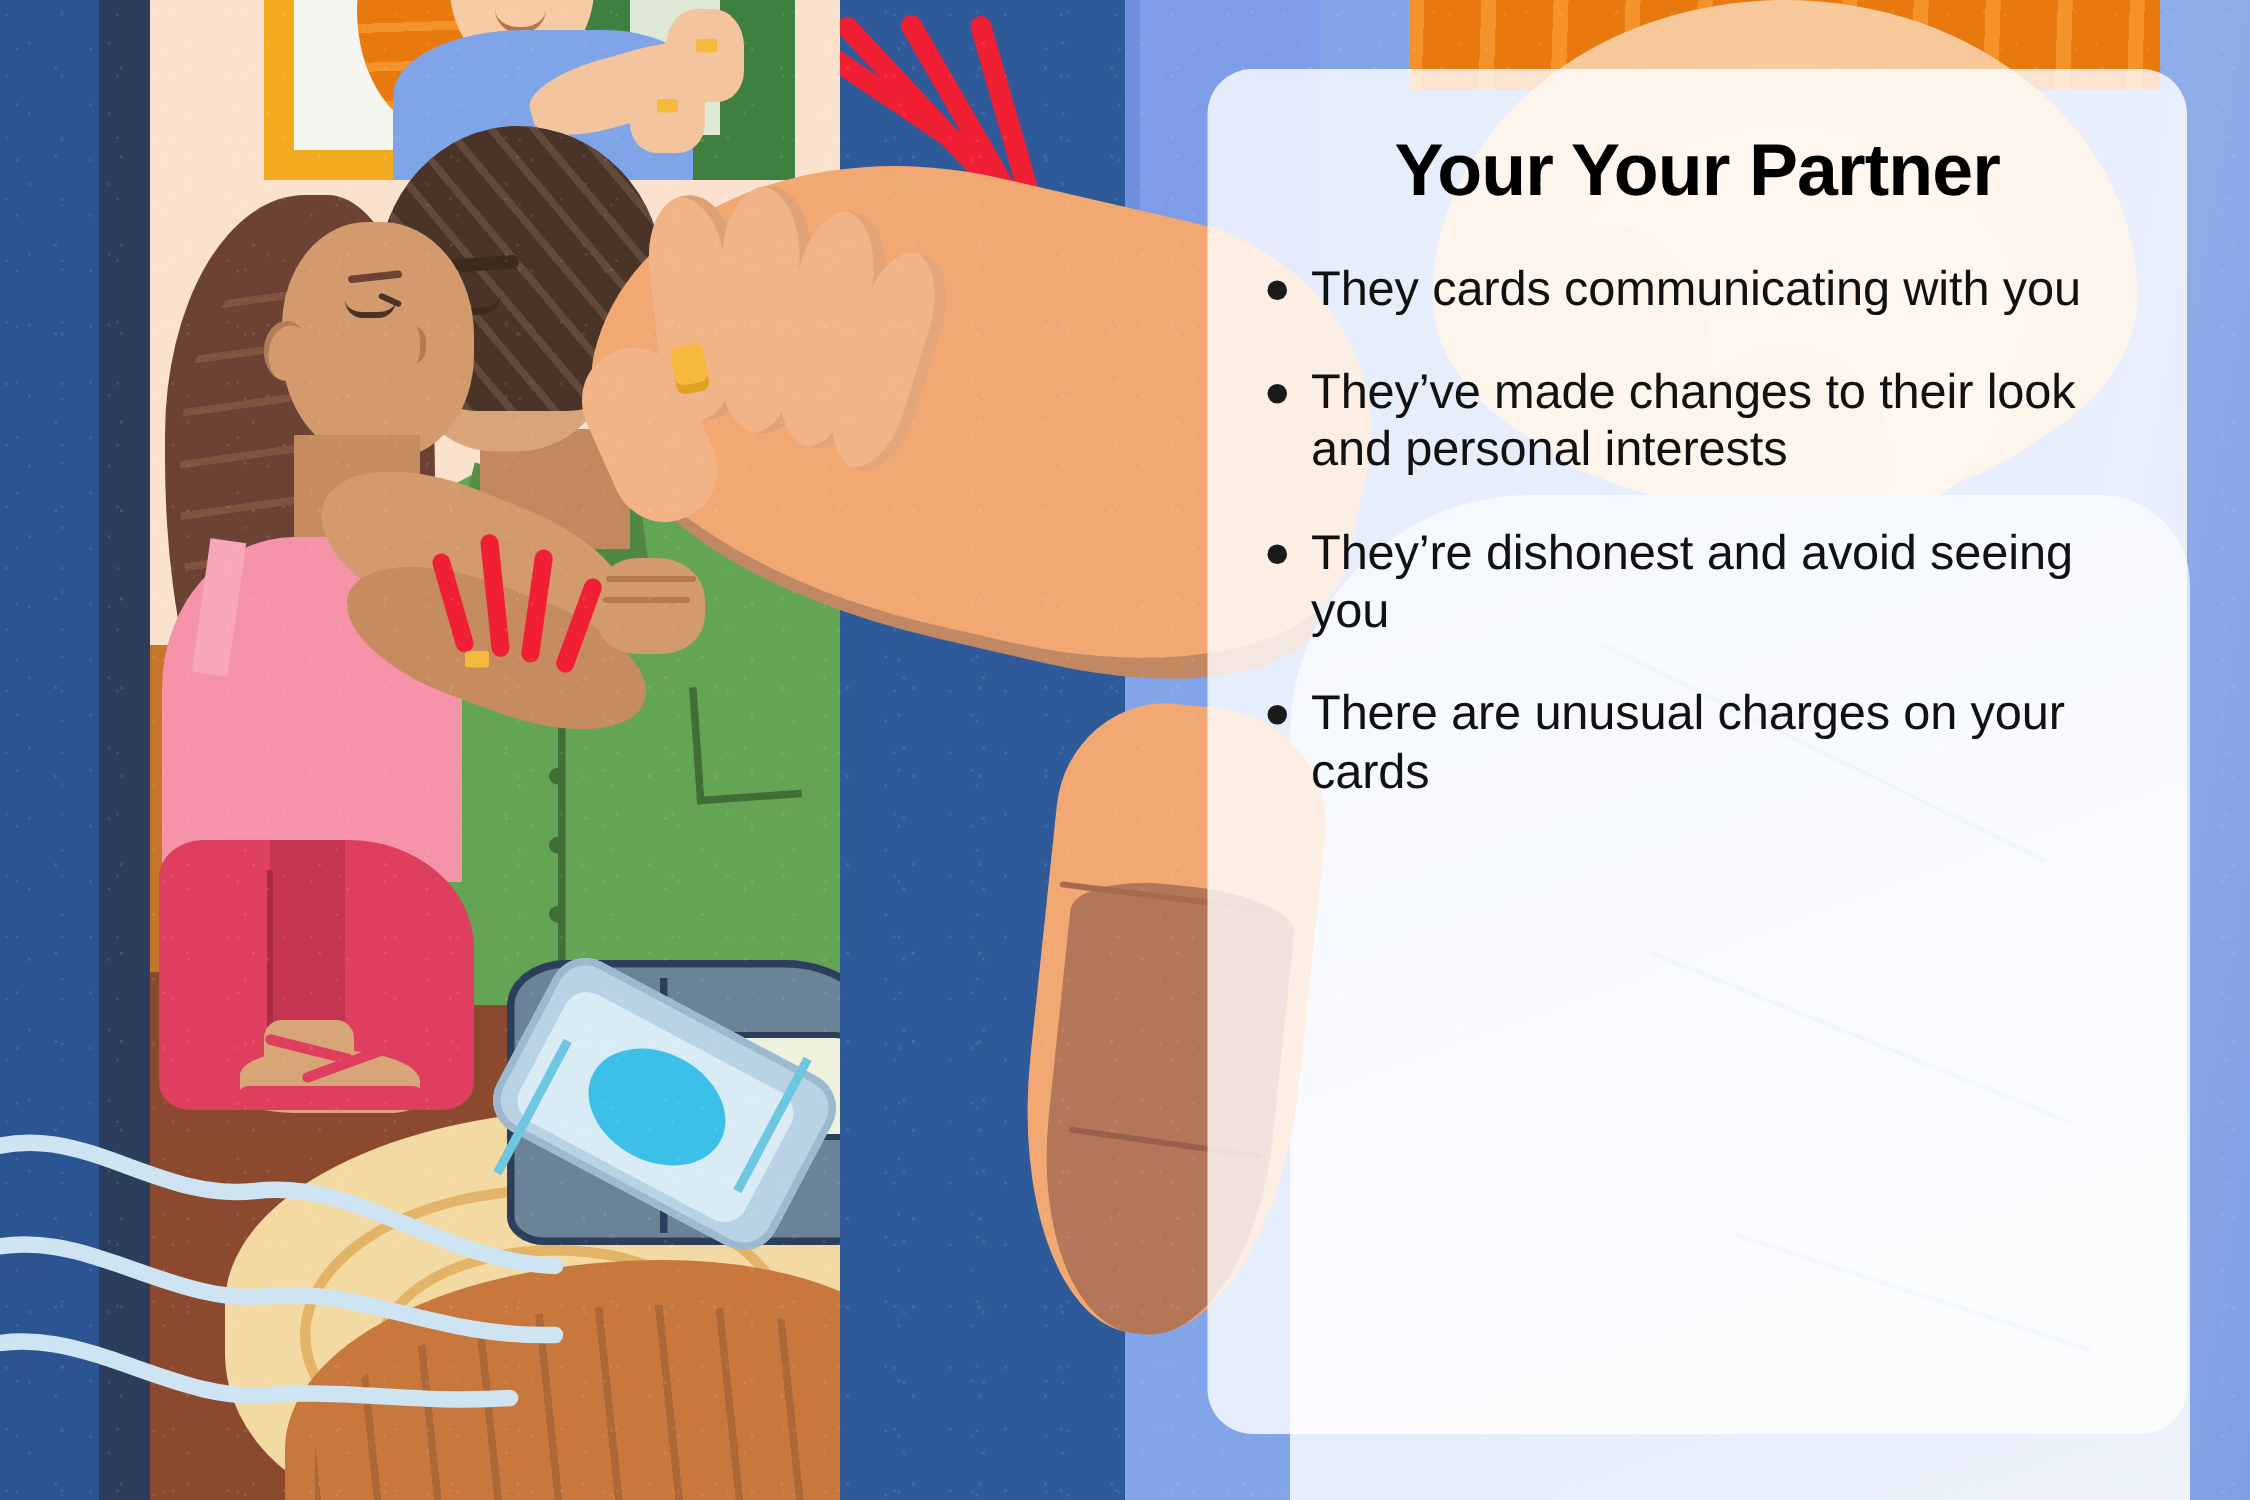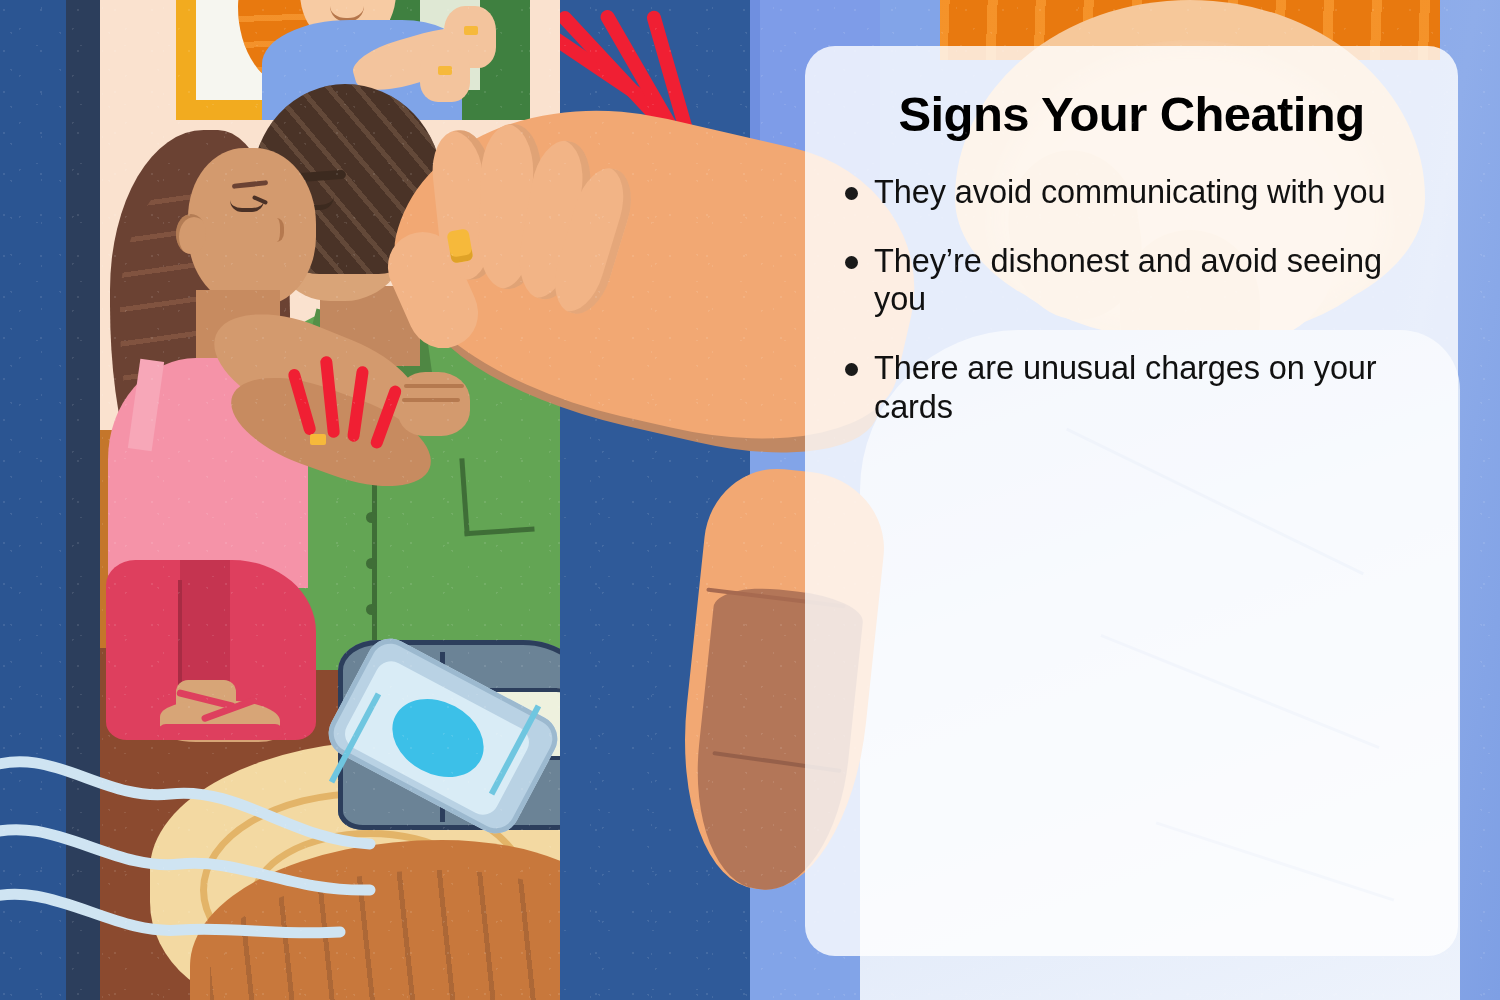--- a/index.html
+++ b/index.html
@@ -447,26 +447,30 @@
   <div class="fing f3"></div>
   <div class="fing f4"></div>
   <div class="ring-big"></div>
   <div class="forearm"></div>
   <div class="forearm-dark"></div>
   <div class="forearm-cuffline"></div>
   <div class="forearm-cuffline2"></div>
 
   <div class="panel">
     <div class="panel-title">
-      <span>Signs Your Cheating</span>
+      <span>Your Your Partner</span>
     </div>
     <div class="bullets">
       <div class="bullet">
         <div class="bullet-dot"></div>
-        <div class="bullet-text">They avoid communicating with you</div>
+        <div class="bullet-text">They cards communicating with you</div>
+      </div>
+      <div class="bullet">
+        <div class="bullet-dot"></div>
+        <div class="bullet-text">They’ve made changes to their look and personal interests</div>
       </div>
       <div class="bullet">
         <div class="bullet-dot"></div>
         <div class="bullet-text">They’re dishonest and avoid seeing you</div>
       </div>
       <div class="bullet">
         <div class="bullet-dot"></div>
         <div class="bullet-text">There are unusual charges on your cards</div>
       </div>
     </div>

